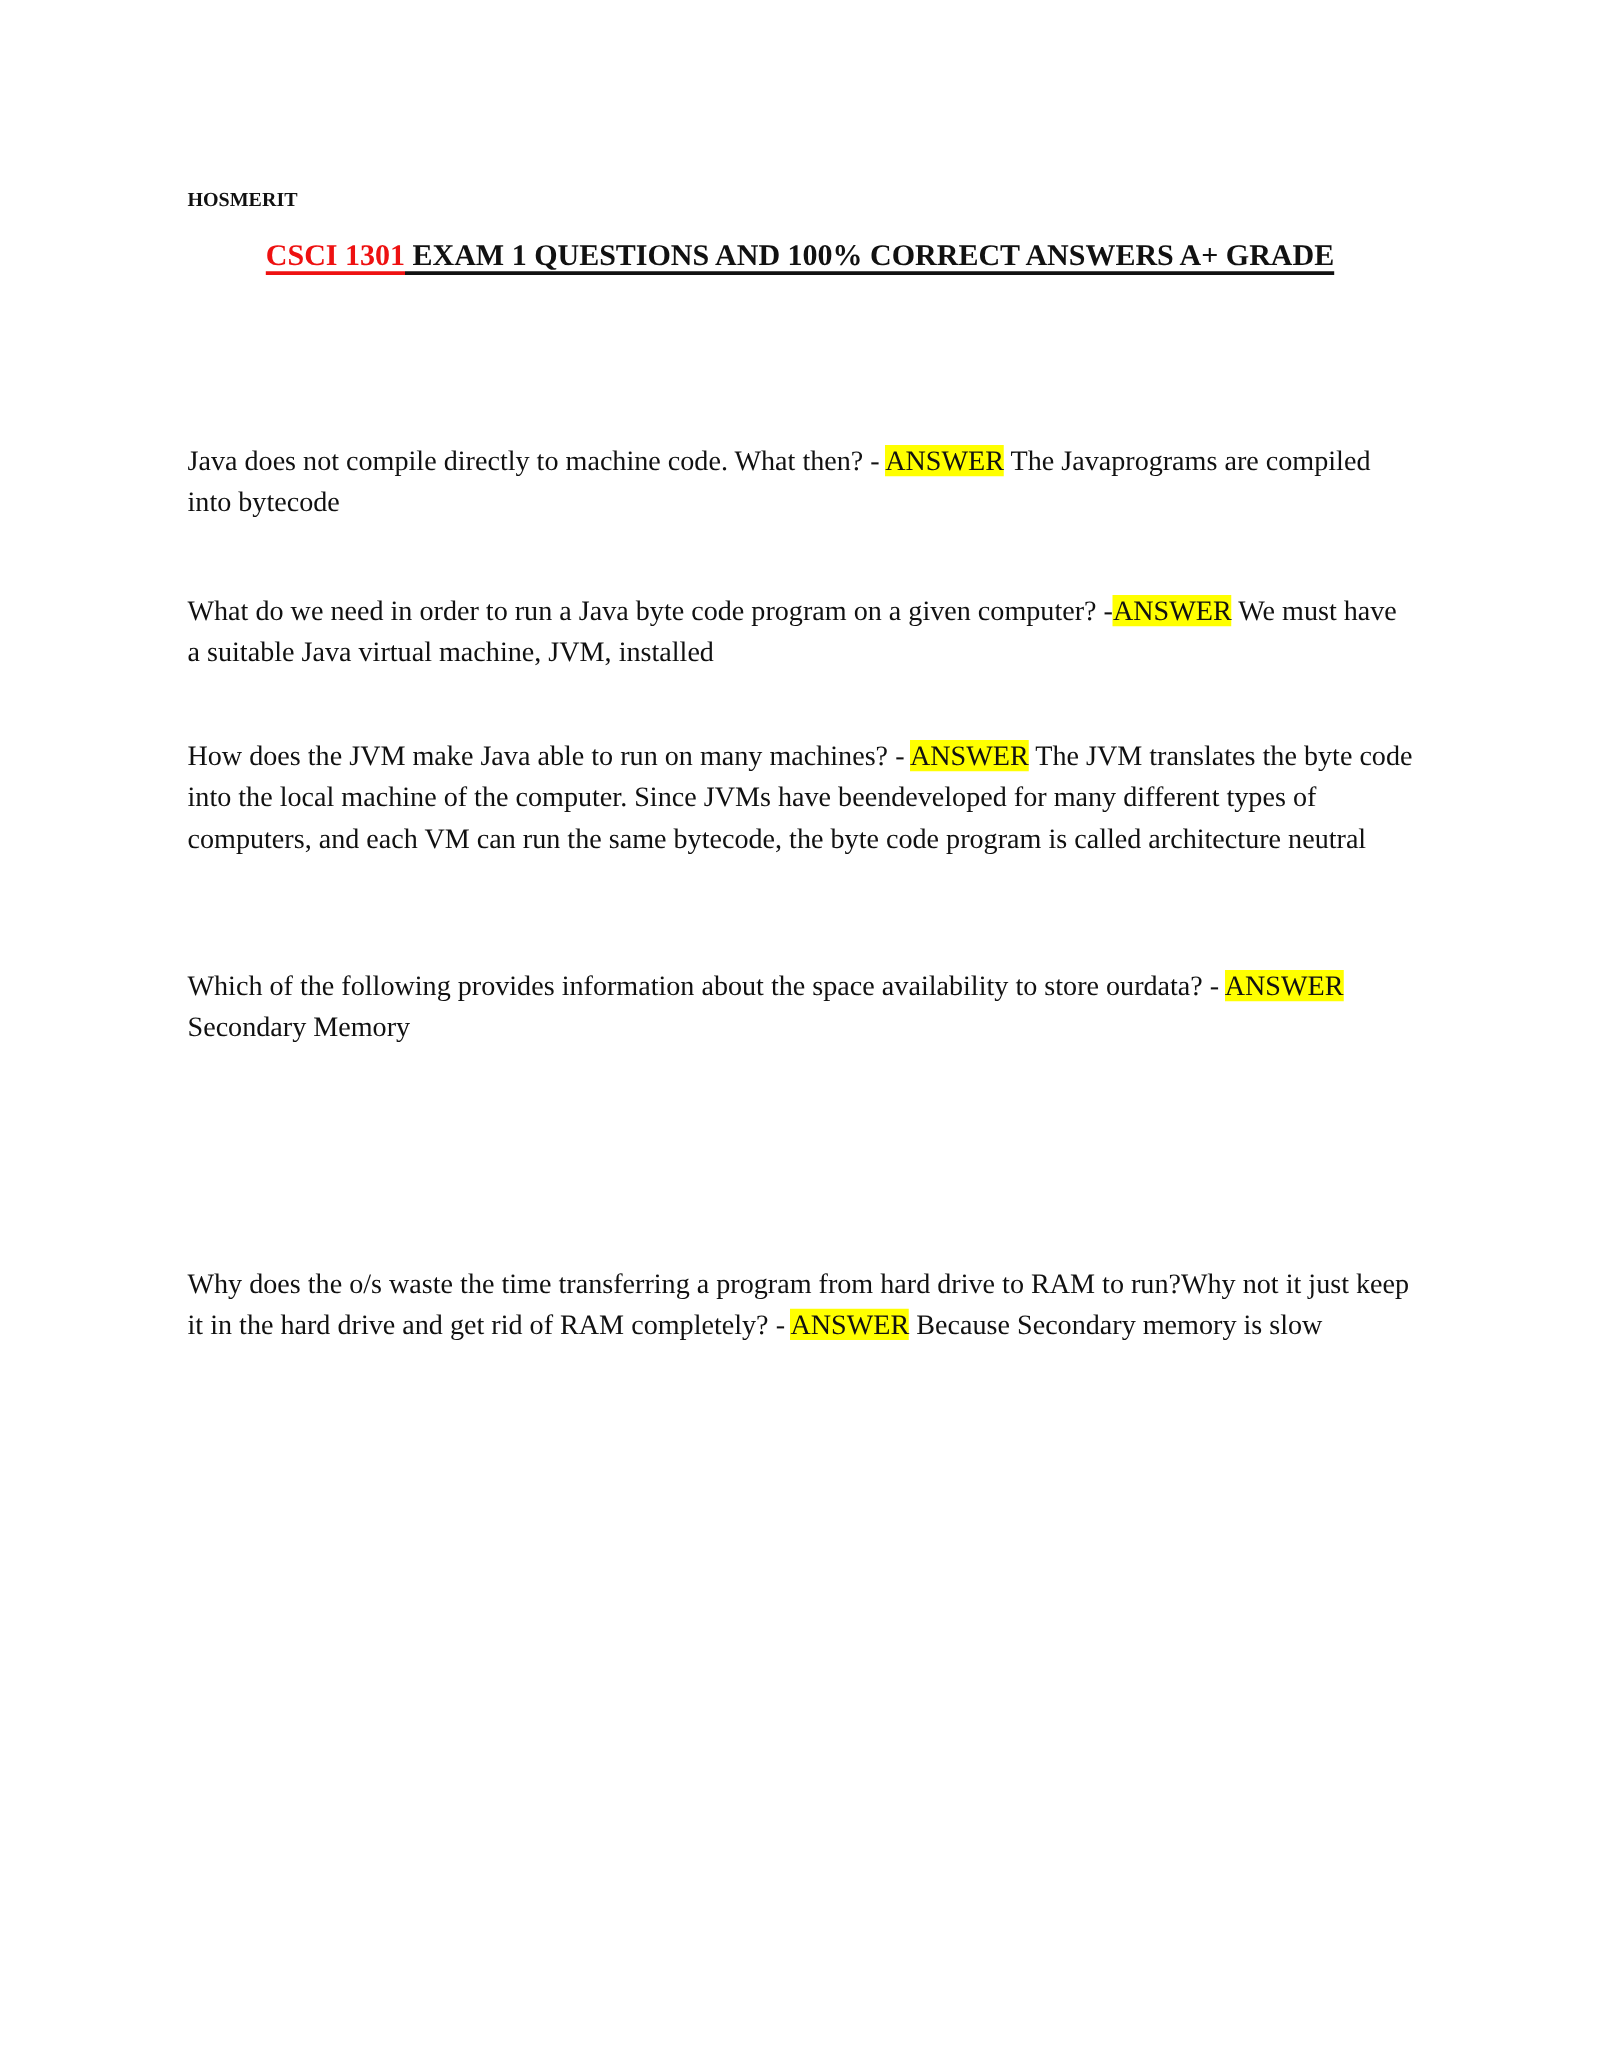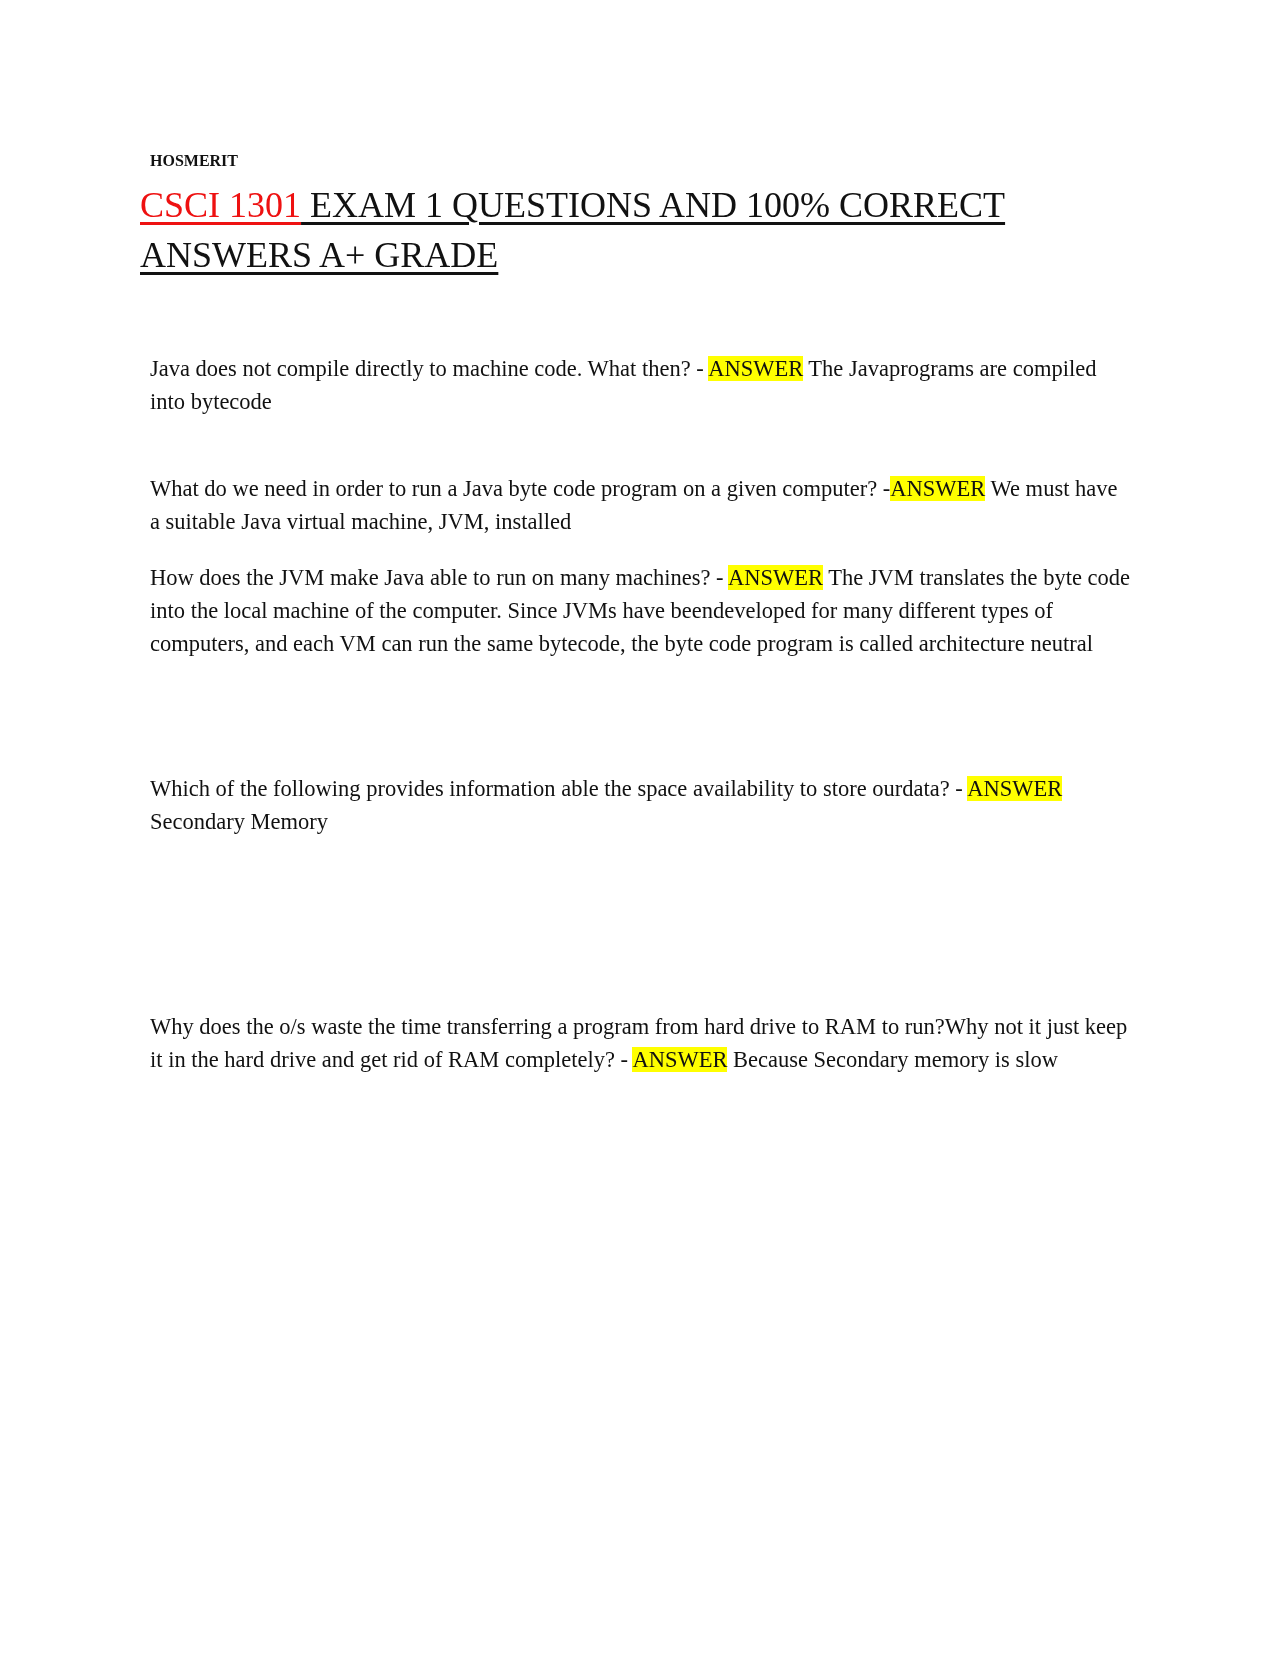--- a/index.html
+++ b/index.html
@@ -1,40 +1,40 @@
 <!DOCTYPE html>
 <html><head>
 <meta charset="utf-8">
 <style>
   html, body { margin: 0; padding: 0; background: #ffffff; }
   body { width: 1280px; height: 1656px; position: relative; overflow: hidden;
          font-family: "Liberation Serif", "DejaVu Serif", serif; color: #111; }
   .page { position: absolute; left: 0; top: 0; width: 1280px; height: 1176px; }
   .brand { position: absolute; left: 150px; top: 152px; font-weight: bold; font-size: 16px; letter-spacing: 0px; }
-  .title { position: absolute; left: 140px; top: 180px; width: 1000px; 
-           font-weight: normal; font-size: 36px; line-height: 50px; }
+  .title { position: absolute; left: 140px; top: 180px; width: 1000px; text-align: center;
+           font-weight: bold; font-size: 24px; line-height: 50px; }
   .title .code { color: #ee1111; text-decoration: underline; text-decoration-color: #ee1111; text-decoration-thickness: 3px; text-underline-offset: 5px; }
   .title .rest { text-decoration: underline; text-decoration-thickness: 3px; text-underline-offset: 5px; }
   .qa { position: absolute; left: 150px; width: 980px; font-size: 22.5px; line-height: 33px; }
   .hl { background: #ffff00; }
 </style>
 </head>
 <body>
 
 <div class="page">
   <div class="brand">HOSMERIT</div>
   <div class="title">
     <span class="code">CSCI 1301</span><span class="rest"> EXAM 1 QUESTIONS AND 100% CORRECT ANSWERS A+ GRADE</span>
   </div>
 
   <div class="qa" style="top:472px"><span>What do we need in order to run a Java byte code program on a given computer? -</span><span class="hl">ANSWER</span><span> We must have a suitable Java virtual machine, JVM, installed</span></div>
 
   <div class="qa" style="top:352px"><span>Java does not compile directly to machine code. What then? - </span><span class="hl">ANSWER</span><span> The Javaprograms are compiled into bytecode</span></div>
 
-  <div class="qa" style="top:561px"><span>How does the JVM make Java able to run on many machines? - </span><span class="hl">ANSWER</span><span> The JVM translates the byte code into the local machine of the computer. Since JVMs have beendeveloped for many different types of computers, and each VM can run the same bytecode, the byte code program is called architecture neutral</span></div>
+  <div class="qa" style="top:588px"><span>How does the JVM make Java able to run on many machines? - </span><span class="hl">ANSWER</span><span> The JVM translates the byte code into the local machine of the computer. Since JVMs have beendeveloped for many different types of computers, and each VM can run the same bytecode, the byte code program is called architecture neutral</span></div>
 
-  <div class="qa" style="top:772px"><span>Which of the following provides information able the space availability to store ourdata? - </span><span class="hl">ANSWER</span><span> Secondary Memory</span></div>
+  <div class="qa" style="top:772px"><span>Which of the following provides information about the space availability to store ourdata? - </span><span class="hl">ANSWER</span><span> Secondary Memory</span></div>
 
 
   <div class="qa" style="top:1010px"><span>Why does the o/s waste the time transferring a program from hard drive to RAM to run?Why not it just keep it in the hard drive and get rid of RAM completely? - </span><span class="hl">ANSWER</span><span> Because Secondary memory is slow</span></div>
 
 
 </div>
 
 </body></html>

